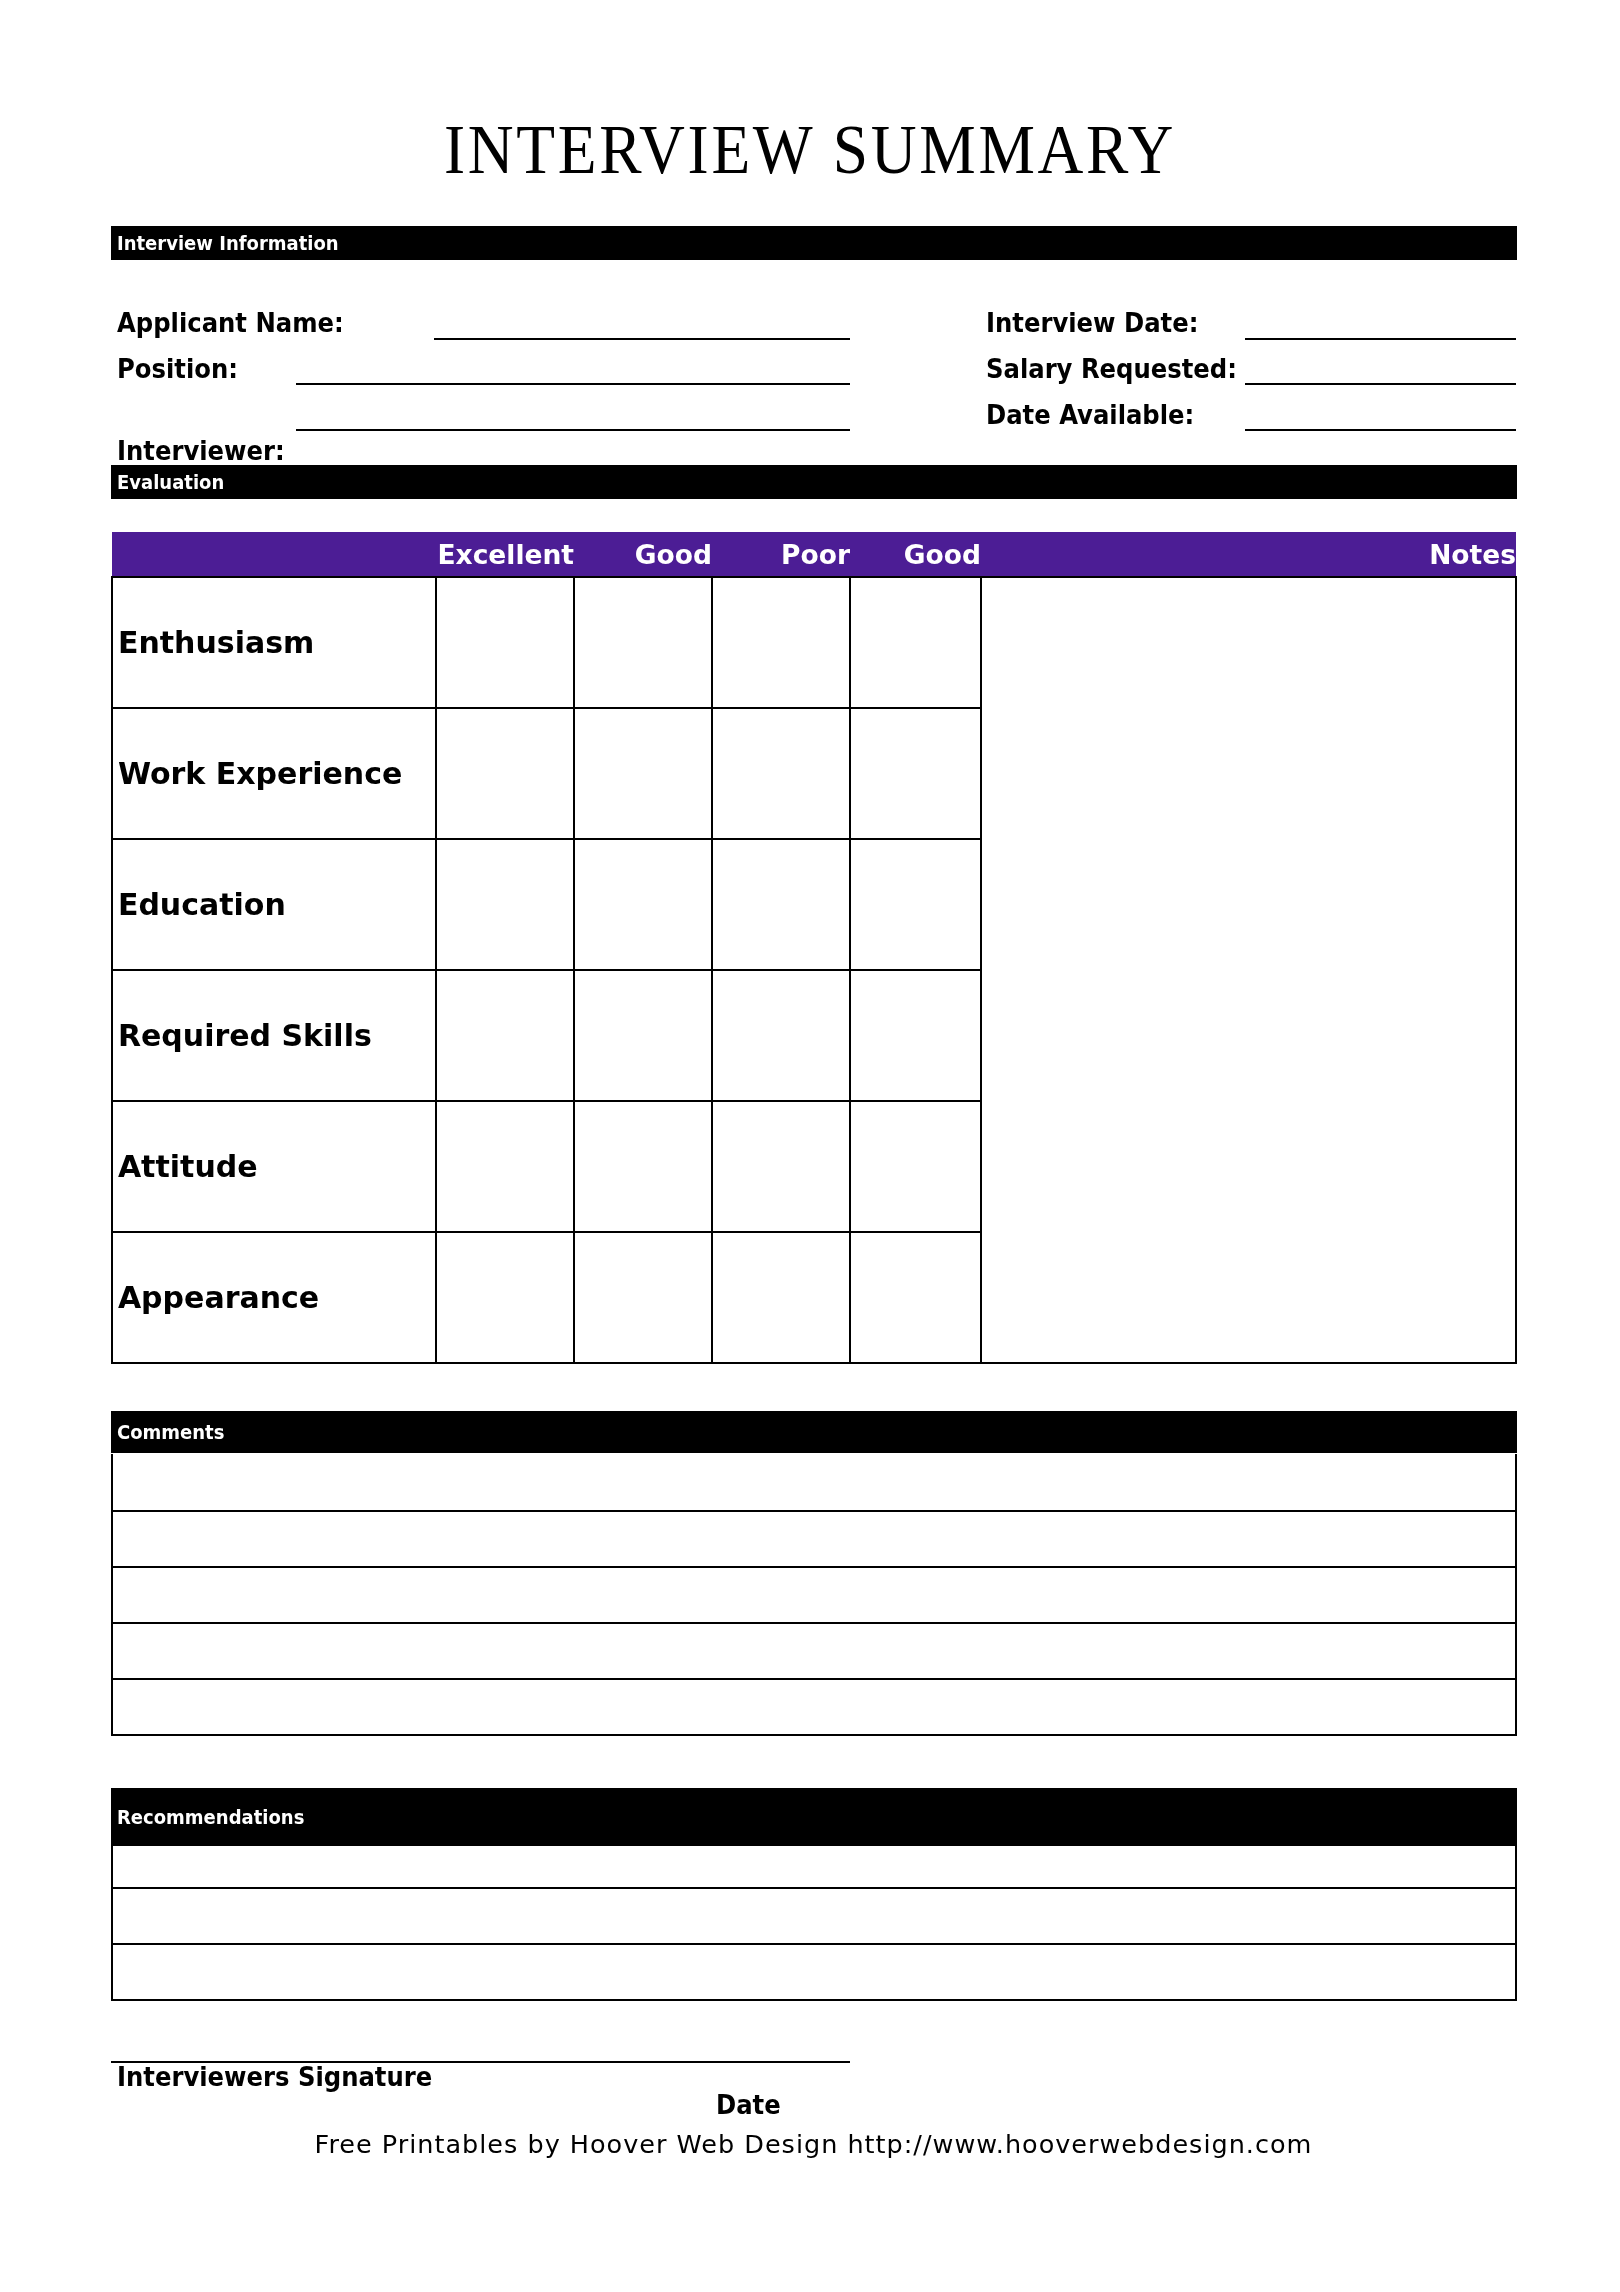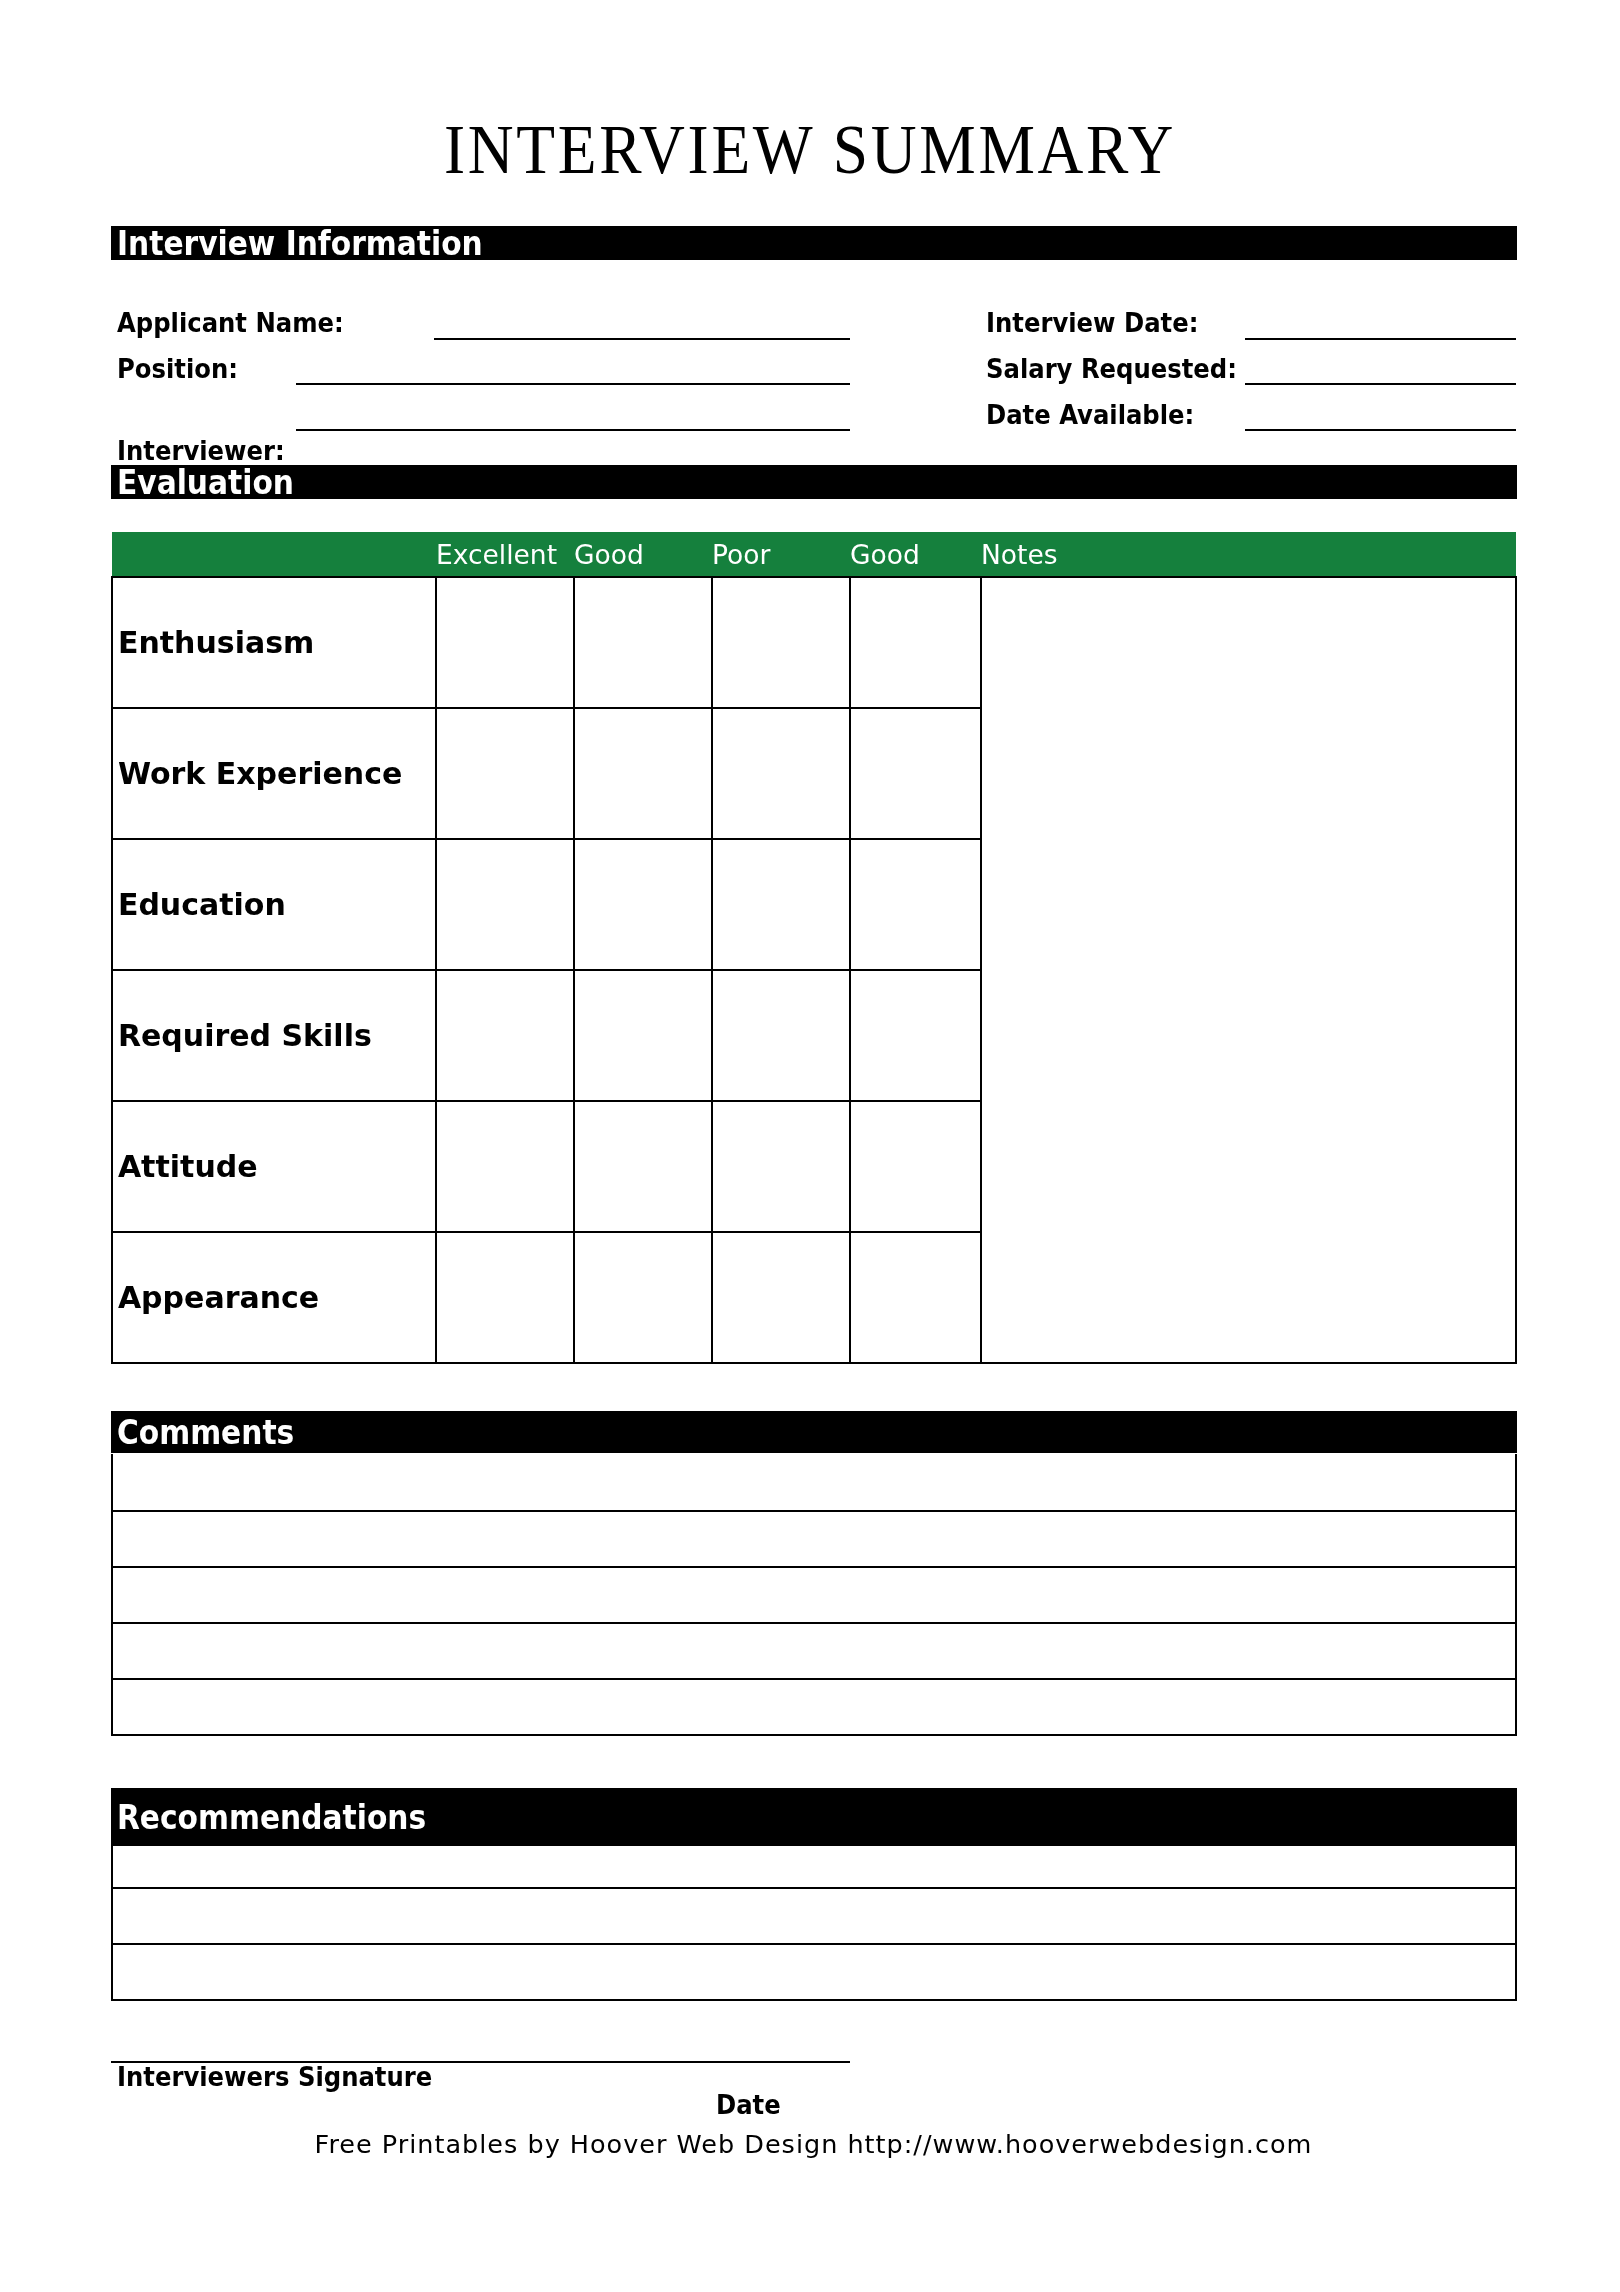--- a/index.html
+++ b/index.html
@@ -2,31 +2,31 @@
 <html><head>
 <meta charset="utf-8">
 <style>
   html, body { margin:0; padding:0; background:#fff; }
   body { width:1620px; height:2293px; position:relative; overflow:hidden;
          font-family:"DejaVu Sans", sans-serif; color:#000; }
   .abs { position:absolute; }
   .title { left:0; width:1620px; top:116px; text-align:center;
            font-family:"Liberation Serif","DejaVu Serif", serif; font-size:69px;
            letter-spacing:2.9px; transform:scaleX(0.92); line-height:1; }
-  .bar { background:#000; color:#fff; font-weight:bold; font-size:33px;
+  .bar { background:#000; color:#fff; font-weight:bold; font-size:20px;
          box-sizing:border-box; padding-left:5.9px; display:flex; align-items:center;
          transform-origin:left; }
   .bar span { display:inline-block; transform:scaleX(0.9); transform-origin:left; }
   .lbl { font-weight:bold; font-size:27px; line-height:1; }
   .lbl span { display:inline-block; transform:scaleX(0.9); transform-origin:left; }
   .uline { height:0; border-top:2px solid #000; }
   table.eval { position:absolute; left:111px; top:532px; width:1406px;
                border-collapse:collapse; table-layout:fixed; }
-  table.eval th { background:#15803d; color:#fff; font-weight:normal; font-size:26.5px;
-                  height:44px; padding:0; vertical-align:middle; text-align:left; }
+  table.eval th { background:#4c1d95; color:#fff; font-weight:bold; font-size:26.5px;
+                  height:44px; padding:0; vertical-align:middle; text-align:right; }
   table.eval td { border:2px solid #000; height:129px; padding:0; }
   table.eval td.crit { font-weight:bold; font-size:30px; padding-left:4.9px; }
   table.eval td.notes { vertical-align:top; }
   .lined { position:absolute; left:111px; width:1406px; box-sizing:border-box;
            border:2.9px solid #000; border-top:none; }
   .lined .row { height:56px; box-sizing:border-box; border-top:2px solid #000; }
   .lined .row:first-child { border-top:none; }
   .footer { font-size:25.5px; letter-spacing:1px; }
 </style>
 </head>

